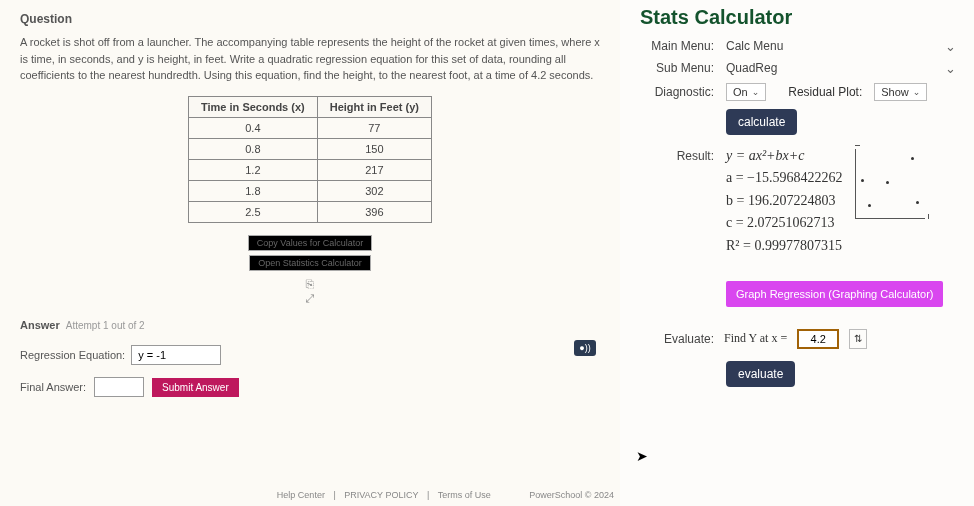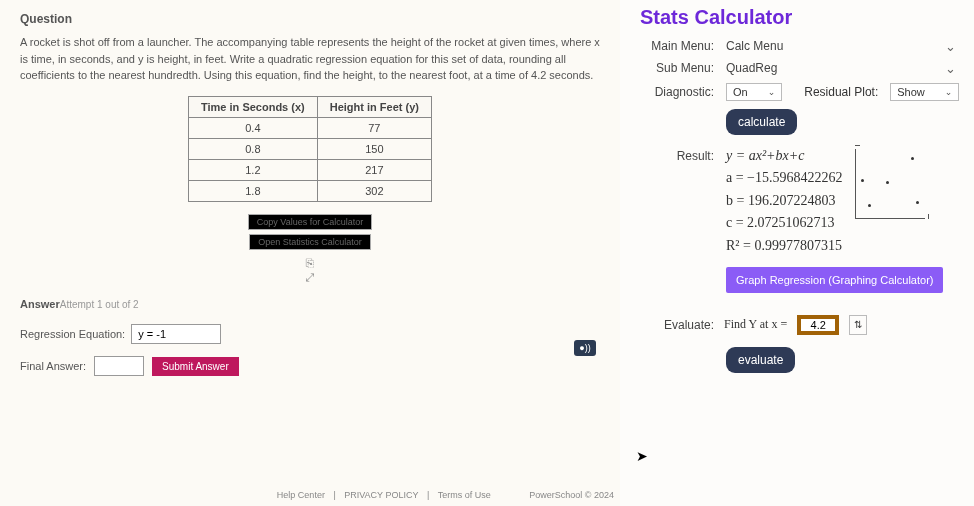--- a/index.html
+++ b/index.html
@@ -7,49 +7,49 @@
 .left { width: 620px; padding: 12px 20px; background: #fcfaf5; color: #555; font-size: 11px; position: relative; }
 .right { width: 354px; background: #fdfcfa; padding: 6px 14px; color: #333; font-size: 12px; }
 .q-heading { font-weight: bold; font-size: 12px; margin-bottom: 8px; }
 .q-text { line-height: 1.5; margin-bottom: 12px; }
 .data-table { margin: 0 auto 10px; border-collapse: collapse; font-size: 11px; color: #444; }
 .data-table th, .data-table td { border: 1px solid #888; padding: 4px 12px; text-align: center; }
 .data-table th { font-weight: bold; background: #faf8f3;}
 .small-btns { text-align: center; margin-bottom: 4px; }
 .small-btn { display: inline-block; border: 1px solid #aaa; padding: 2px 8px; font-size: 9px; color: #666; margin: 2px; background: #000000; cursor: pointer; }
 .tiny-icons { text-align: center; font-size: 11px; color: #888; line-height: 1.3; }
-.answer-row { margin-top: 14px; font-size: 11px; display:flex; align-items:center; }
+.answer-row { margin-top: 14px; font-size: 11px; display:flex; align-items:center; gap:6px;}
 .answer-label { font-weight: bold; }
 .answer-sub { color:#999; font-size:10px;}
 .reg-row { margin-top: 14px; font-size: 11px; display:flex; align-items:center; gap:6px;}
 .reg-input { border: 1px solid #999; padding: 3px 6px; width: 90px; font-size: 11px; background:#fff;}
 .final-row { margin-top: 12px; font-size:11px; display:flex; align-items:center; gap:8px;}
 .final-box { border:1px solid #999; width:50px; height:20px; background:#fff;}
 .submit-btn { background:#be185d; color:#fff; border:none; padding:4px 10px; font-size:10px; cursor:pointer;}
 .footer { position:absolute; bottom:6px; left:0; right:0; text-align:right; font-size:9px; color:#888;}
 .footer span{ margin:0 6px;}
 .voice-badge { position:absolute; right:24px; top:340px; width:22px; height:16px; background:#2b3a52; border-radius:3px; display:flex; align-items:center; justify-content:center; color:#fff; font-size:9px;}
 
-.calc-title { font-size: 20px; font-weight: 600; color:#6d28d9; margin-bottom: 10px; padding-left:6px;}
+.calc-title { font-size: 20px; font-weight: 600; color:#14532d; margin-bottom: 10px; padding-left:6px;}
 .menu-row { display:flex; align-items:center; margin:8px 0; gap:12px; font-size:12px;}
 .menu-label { width:80px; text-align:right; color:#444; }
 .menu-val { flex:1; color:#444;}
-.sel { border:1px solid #bbb; padding:2px 6px; font-size:11px; background:#fff; display:inline-flex; align-items:center; gap:20px;}
+.sel { border:1px solid #bbb; padding:2px 6px; font-size:11px; background:#fff; display:inline-flex; align-items:center; gap:4px;}
 .chev { font-size:9px; color:#555;}
-.calc-btn { background:#2e3a56; color:#fff; border:none; padding:6px 12px; font-size:12px; cursor:pointer; border-radius:9px;}
+.calc-btn { background:#2e3a56; color:#fff; border:none; padding:6px 12px; font-size:12px; cursor:pointer; border-radius:4px;}
 .result-block { margin-top:10px; display:flex; gap:12px; align-items:flex-start;}
 .result-eq { font-family: 'Times New Roman', serif; font-style: italic; font-size:14px; line-height:1.6; color:#333;}
 .result-eq .n { font-style:normal;text-align:center;}
 .mini-plot { width:70px; height:70px; position:relative; border-left:1px solid #555; border-bottom:1px solid #555; margin-top:4px;}
 .mini-plot .dot{ position:absolute; width:3px; height:3px; background:#333; border-radius:50%;}
 .mini-plot .tick-t{position:absolute;top:-4px;left:-1px;width:5px;height:1px;background:#555;}
 .mini-plot .tick-r{position:absolute;right:-4px;bottom:-1px;width:1px;height:5px;background:#555;}
-.graph-btn { background:#8b5cf6; color:#fff; border:none; padding:7px 10px; font-size:11px; cursor:pointer; margin-top:10px; border-radius:2px;}
+.graph-btn { background:#d946ef; color:#fff; border:none; padding:7px 10px; font-size:11px; cursor:pointer; margin-top:24px; border-radius:2px;}
 .eval-row { display:flex; align-items:center; gap:10px; margin-top:22px; font-size:12px;}
-.eval-input { border:4px solid #a16207; width:42px; height:20px; font-size:11px; text-align:center;}
+.eval-input { border:2px solid #a16207; width:42px; height:20px; font-size:11px; text-align:center;}
 .step-box { border:1px solid #bbb; width:18px; height:20px; display:flex; align-items:center; justify-content:center; font-size:10px;}
 .right .chev-right { position:absolute; right:4px; font-size:13px; color:#666;}
 .rel { position:relative; width:100%;}
 .cursor { position:absolute; bottom:42px; left:636px; font-size:14px; color:#000; pointer-events:none;}
 </style>
 </head>
 <body>
 
 <div class="left">
   <div class="q-heading">Question</div>
@@ -71,20 +71,24 @@
           <td>0.8</td>
           <td>150</td>
         </tr>
       <tr>
           <td>1.2</td>
           <td>217</td>
         </tr>
       <tr>
           <td>1.8</td>
           <td>302</td>
+        </tr>
+      <tr>
+          <td>2.5</td>
+          <td>396</td>
         </tr>
     </tbody>
   </table>
 
   <div class="small-btns">
     <div class="small-btn">Copy Values for Calculator</div><br>
     <div class="small-btn">Open Statistics Calculator</div>
   </div>
   <div class="tiny-icons">
     <span>⎘</span><br>

